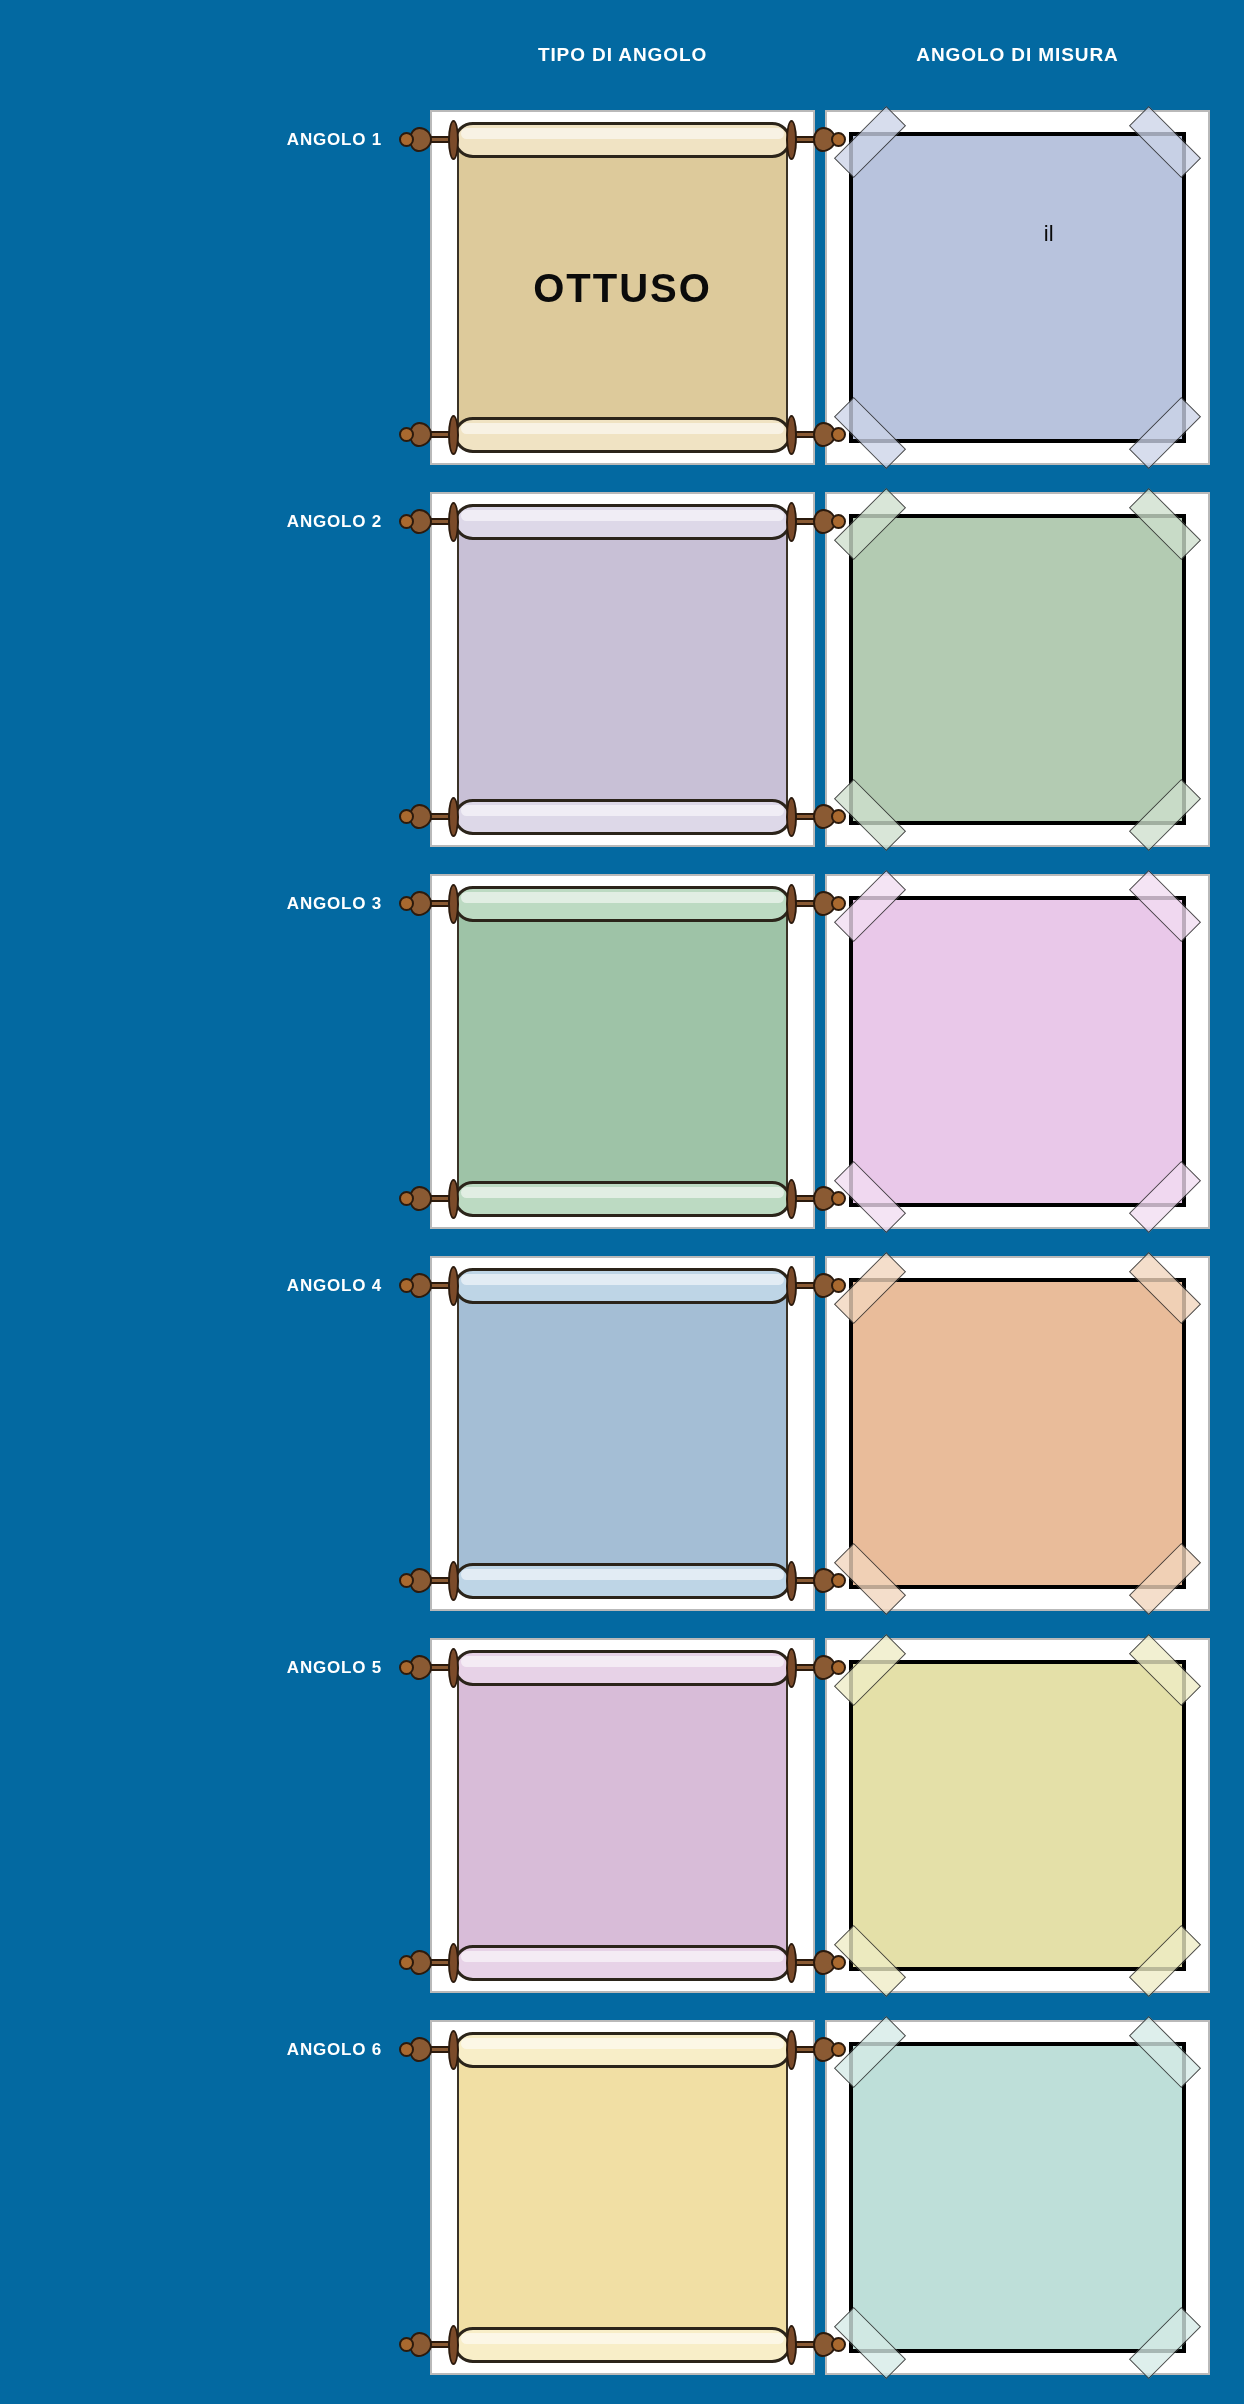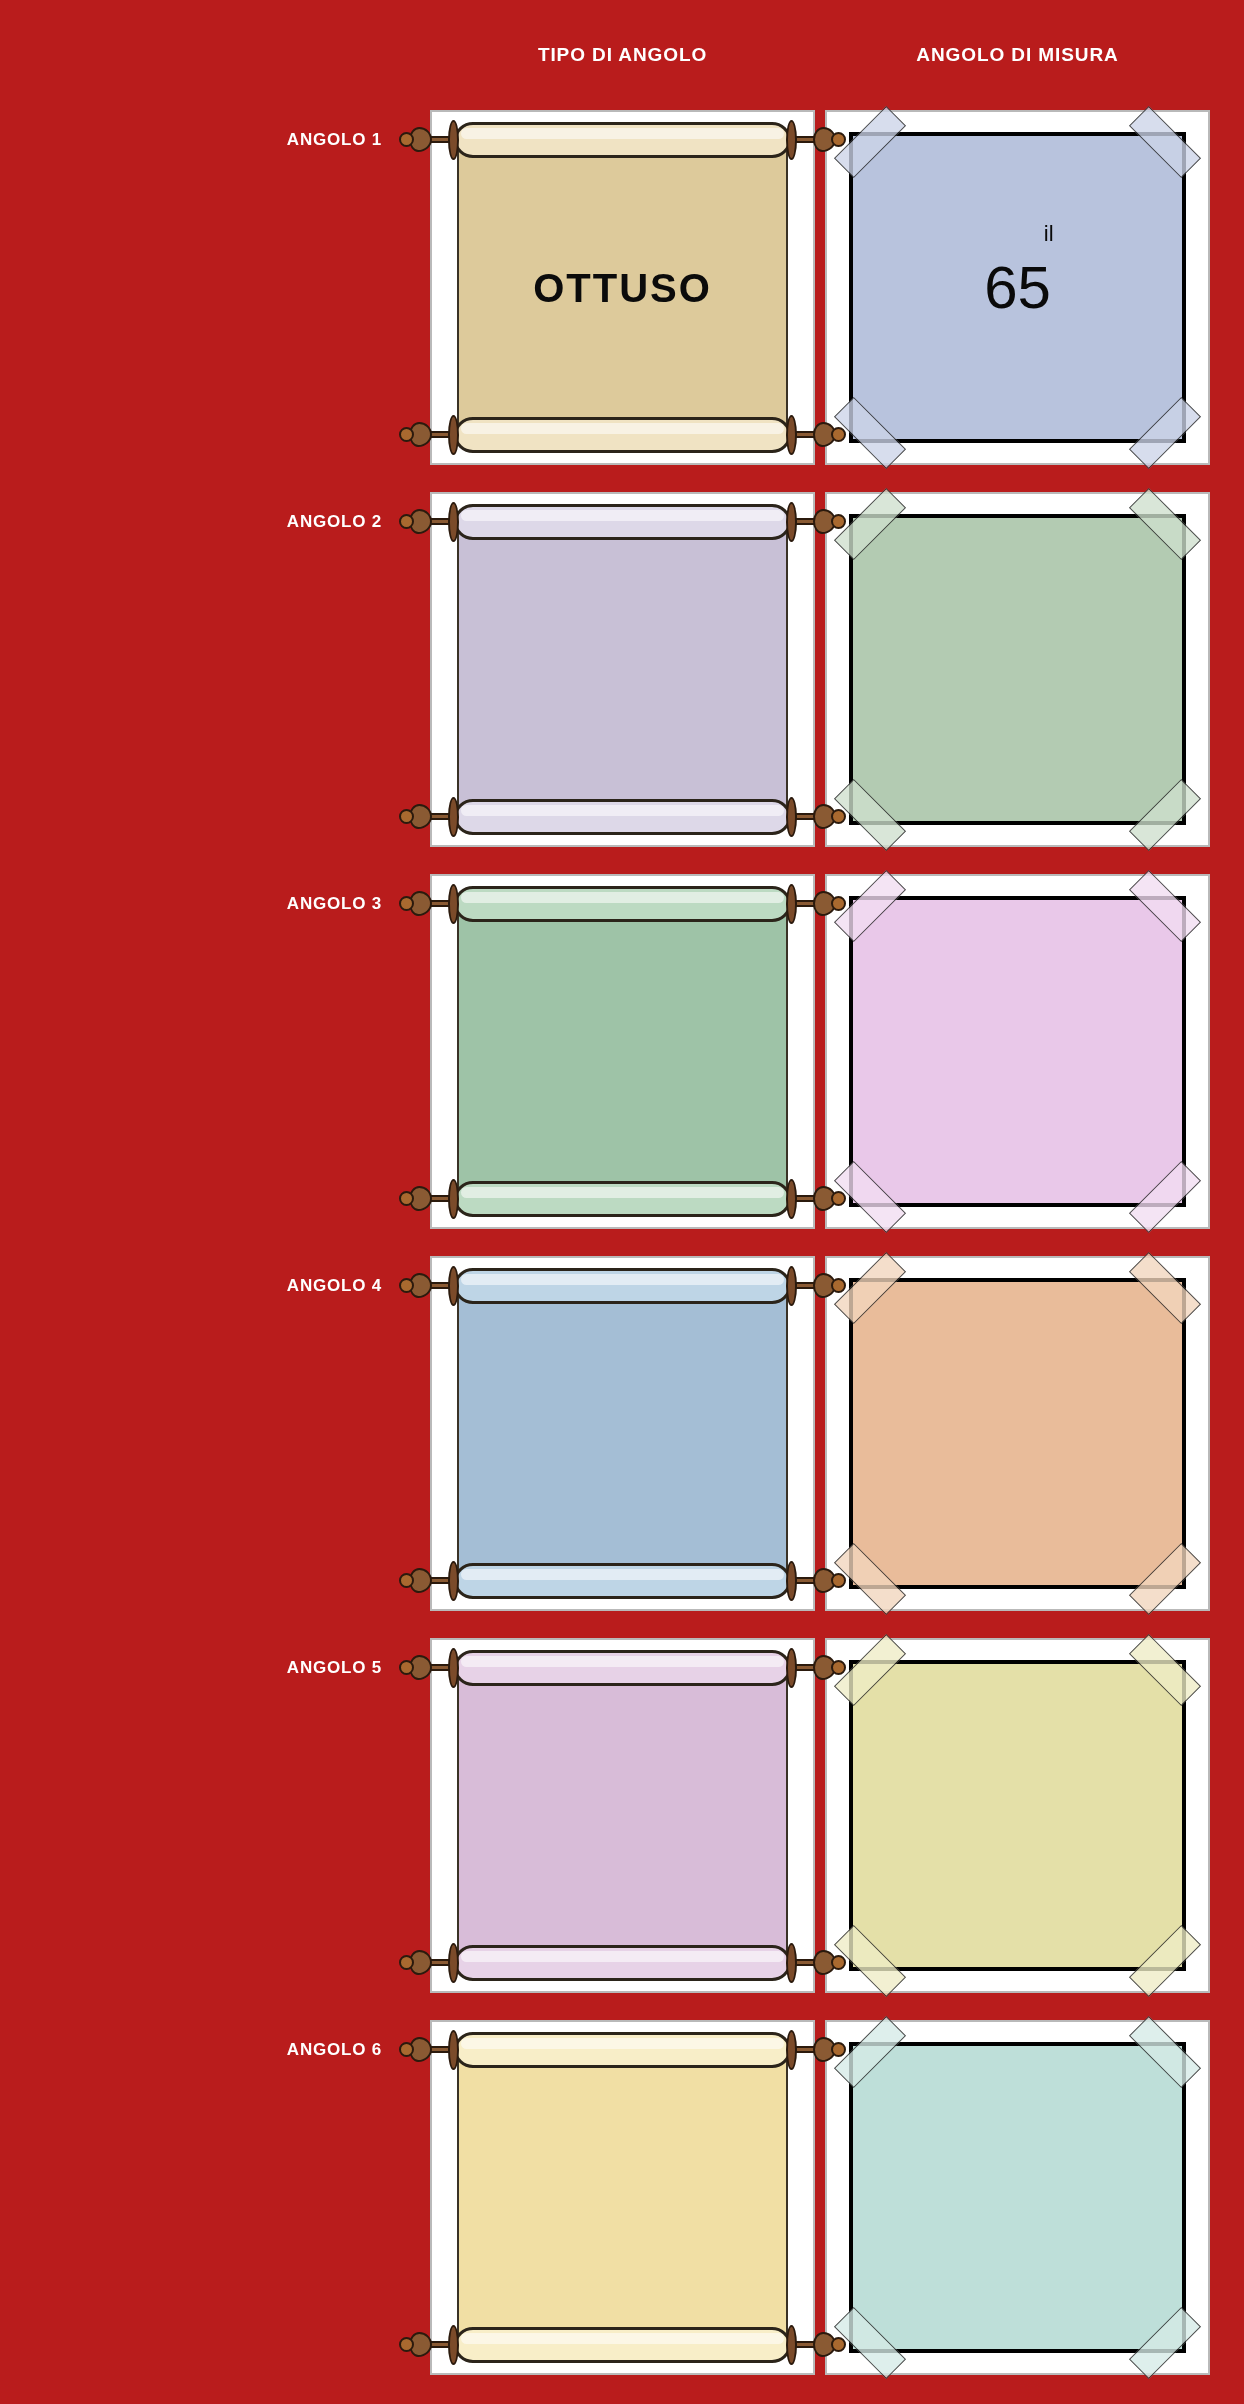--- a/index.html
+++ b/index.html
@@ -9,21 +9,21 @@
     height: 2404px;
     background: #000000;
     font-family: "Liberation Sans", sans-serif;
     overflow: hidden;
   }
 
   .page {
     position: relative;
     width: 1244px;
     height: 2404px;
-    background: #b91c1c;
+    background: #0369a1;
   }
 
   
   .col-headers {
     position: absolute;
     left: 0; top: 0;
     width: 1244px;
     height: 110px;
   }
   .col-header {
@@ -287,21 +287,20 @@
             <div class="scroll-text">OTTUSO</div>
           </div>
         </div>
         <div class="cell col2">
           <div class="note-wrap">
             <div class="note-inner" style="background: rgb(184, 195, 221);">
               <span class="tape tl" style="background: rgb(204, 212, 232); opacity: 0.78;"></span>
               <span class="tape tr" style="background: rgb(204, 212, 232); opacity: 0.78;"></span>
               <span class="tape bl" style="background: rgb(204, 212, 232); opacity: 0.78;"></span>
               <span class="tape br" style="background: rgb(204, 212, 232); opacity: 0.78;"></span>
-              <div class="note-text">65</div>
               <div class="note-sup">il</div>
             </div>
           </div>
         </div>
       </div>
       <div class="row">
         <div class="row-label">ANGOLO 2</div>
         <div class="cell col1">
           <div class="scroll-wrap">
             <div class="scroll-sheet" style="background: rgb(200, 192, 214);"></div>

